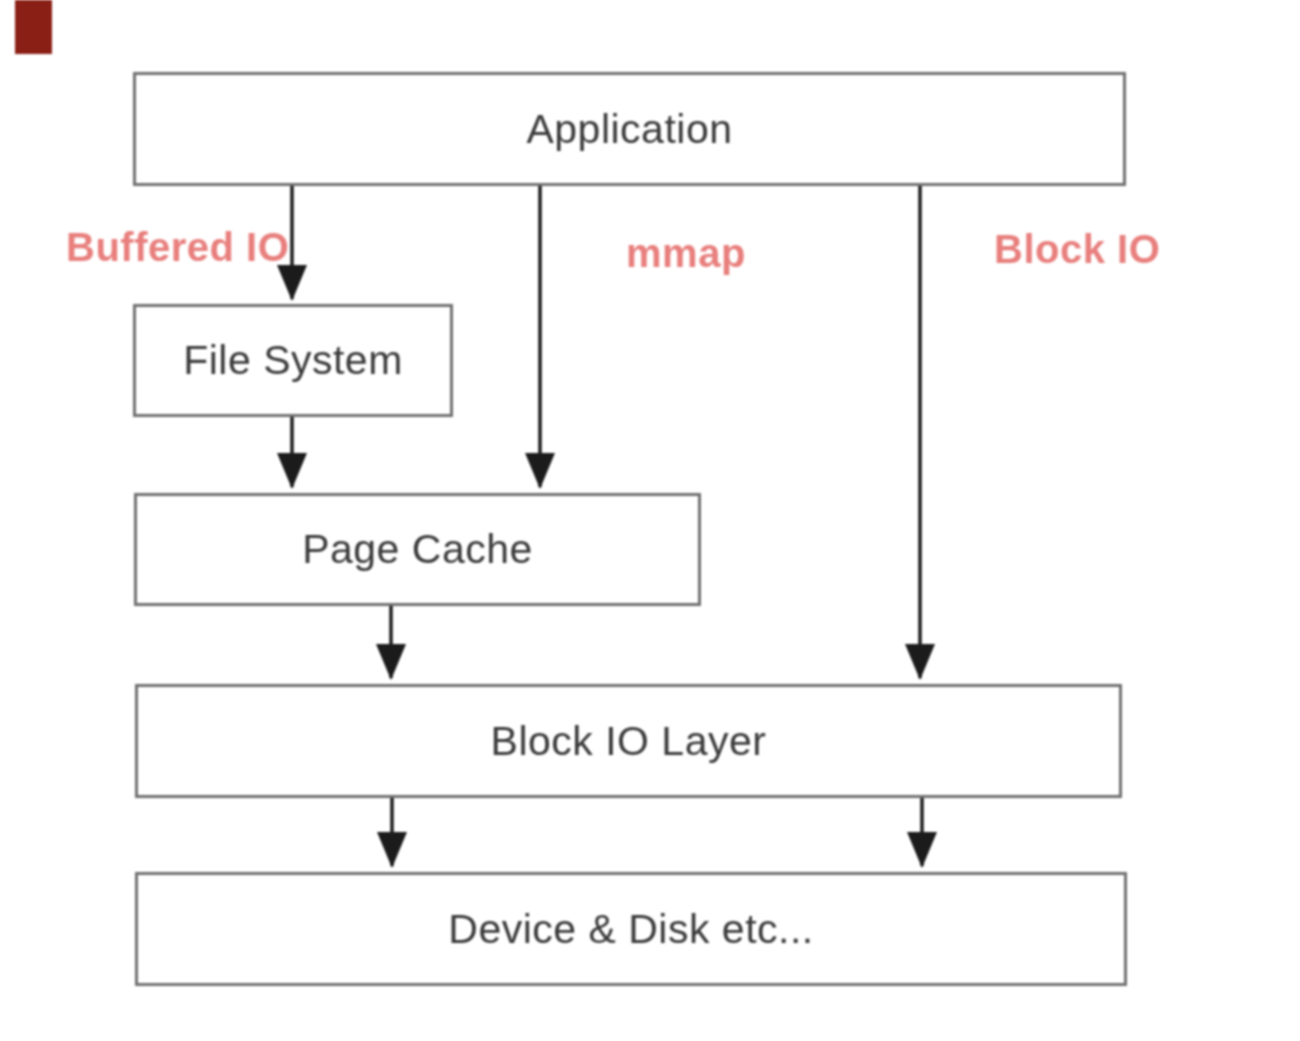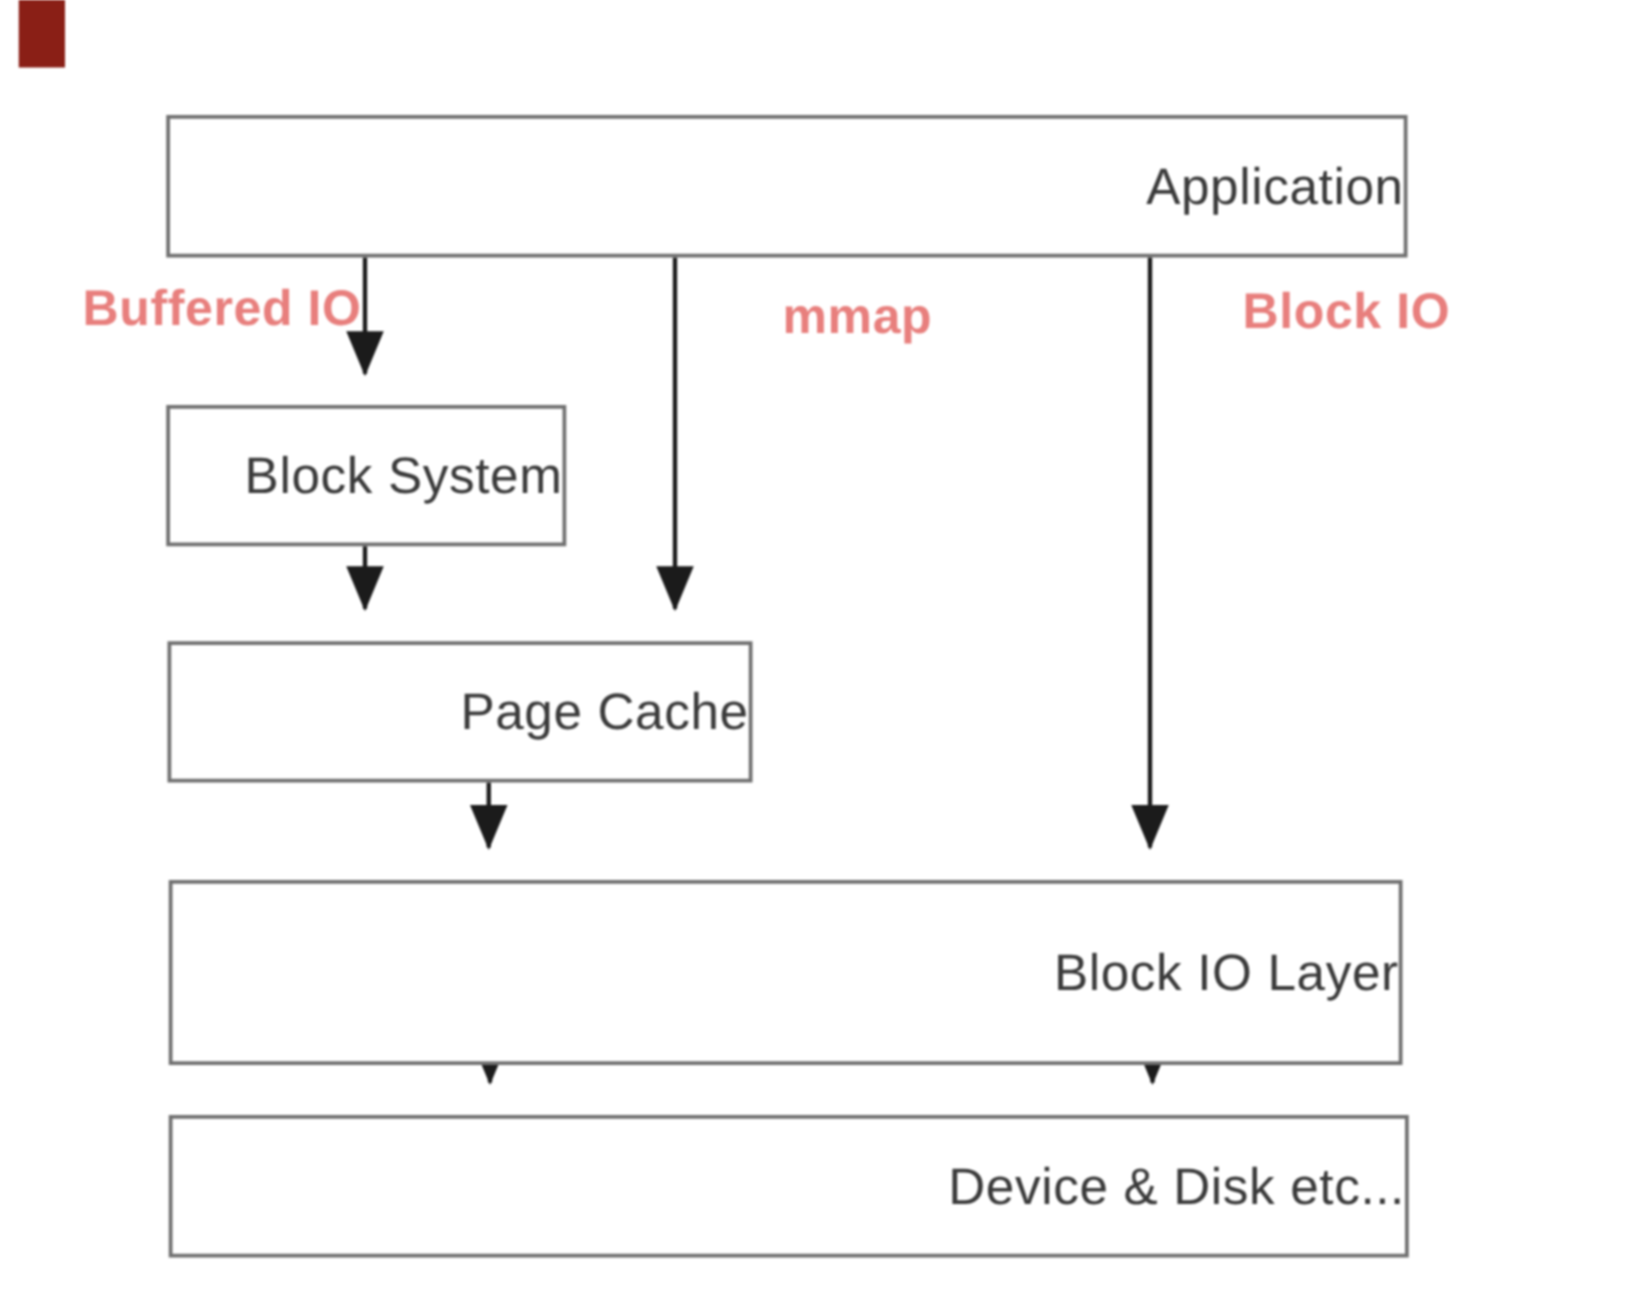--- a/index.html
+++ b/index.html
@@ -16,31 +16,30 @@
     overflow: hidden;
     filter: blur(0.8px); 
   }
   .node {
     position: absolute;
     box-sizing: border-box;
     background: #ffffff;
     border: 3px solid var(--node-border, #707070);
     display: flex;
     align-items: center;
-    justify-content: flex-end;
+    justify-content: center;
     color: var(--node-text, #3a3a3a);
     font-size: 41px;
     letter-spacing: 0.5px;
     white-space: nowrap;
-    margin-top: 20px;
   }
   #node-application   { left: 133px; top: 72px;  width: 993px; height: 114px; }
   #node-file-system   { left: 133px; top: 304px; width: 320px; height: 113px; }
-  #node-page-cache    { left: 134px; top: 493px; width: 468px; height: 113px; }
-  #node-block-io-layer{ left: 135px; top: 684px; width: 987px; height: 148px; }
+  #node-page-cache    { left: 134px; top: 493px; width: 567px; height: 113px; }
+  #node-block-io-layer{ left: 135px; top: 684px; width: 987px; height: 114px; }
   #node-device-disk   { left: 135px; top: 872px; width: 992px; height: 114px; }
 
   .edge-label {
     position: absolute;
     color: var(--edge-label, #e87f7d);
     font-size: 40px;
     font-weight: 700;
     letter-spacing: 0.5px;
     white-space: nowrap;
     margin-left: 40px;
@@ -104,21 +103,21 @@
     </g>
     <g>
       <line class="arrow-line" x1="922" y1="798" x2="922" y2="866" marker-end="url(#ah)"></line>
     </g>
   </svg>
 
   <div class="node" id="node-application">
     <span>Application</span>
   </div>
   <div class="node" id="node-file-system">
-    <span>Block System</span>
+    <span>File System</span>
   </div>
   <div class="node" id="node-page-cache">
     <span>Page Cache</span>
   </div>
   <div class="node" id="node-block-io-layer">
     <span>Block IO Layer</span>
   </div>
   <div class="node" id="node-device-disk">
     <span>Device &amp; Disk etc...</span>
   </div>

